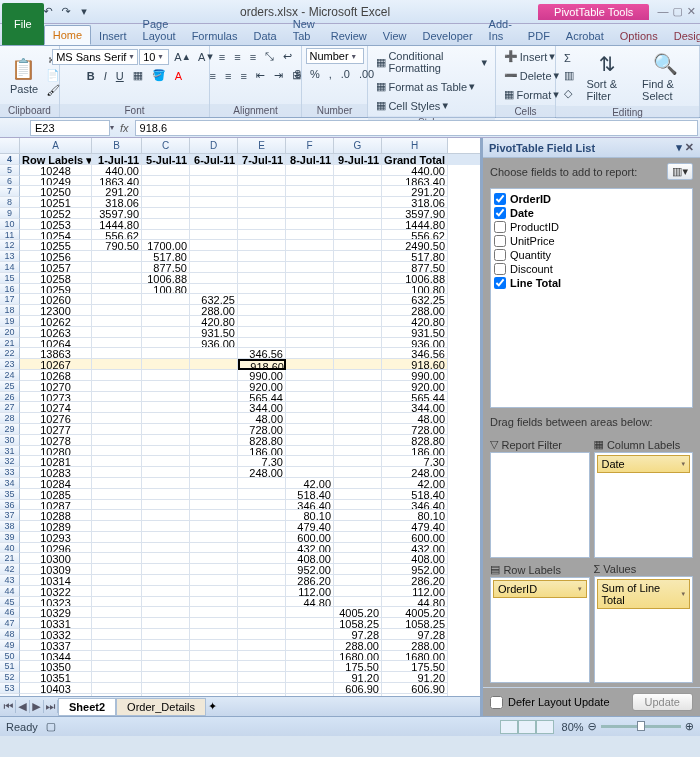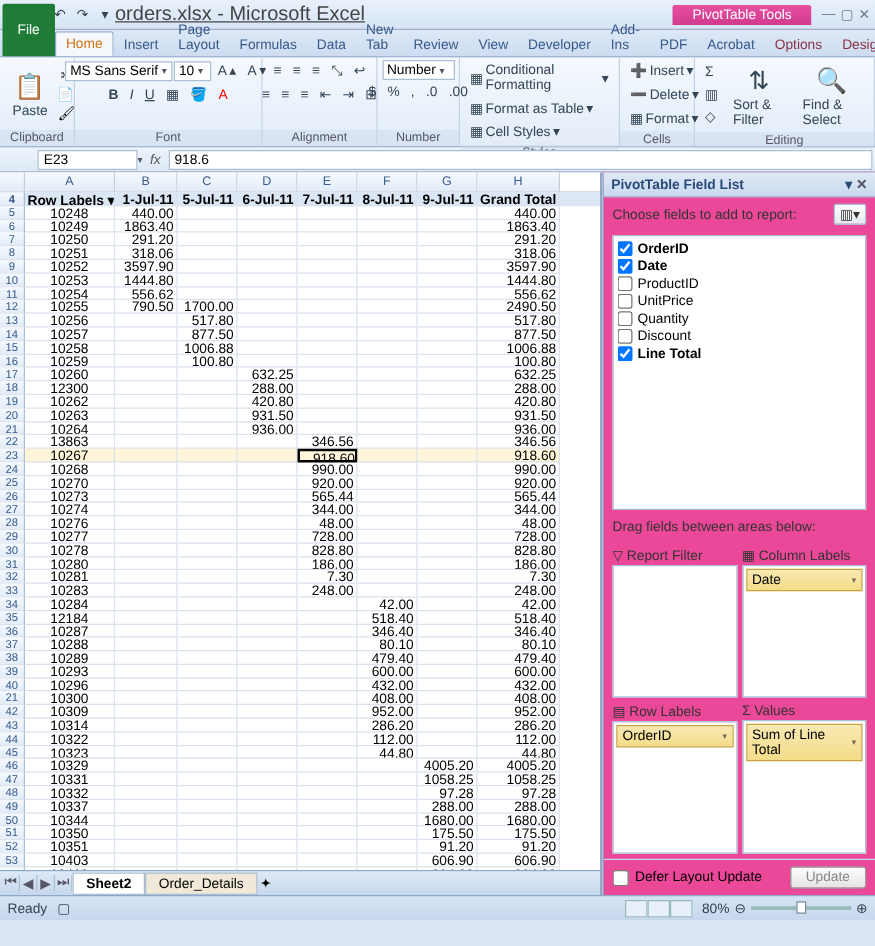--- a/index.html
+++ b/index.html
@@ -1,20 +1,20 @@
 <!DOCTYPE html>
 <html><head>
 <meta charset="utf-8">
 <style>
   *{box-sizing:border-box;margin:0;padding:0;font-family:'Segoe UI',Tahoma,sans-serif;font-size:11px;}
   body{width:700px;height:757px;background:#d9e5f1;overflow:hidden;position:relative;}
   .titlebar{height:24px;background:linear-gradient(#e8f1fb,#d5e4f5);display:flex;align-items:center;padding:0 4px;border-bottom:1px solid #aac;}
   .titlebar .qat{display:flex;gap:2px;align-items:center;}
   .titlebar .qat span{width:16px;height:16px;display:inline-flex;align-items:center;justify-content:center;color:#345;}
-  .titlebar .title{flex:1;color:#444;font-size:16px;text-decoration:underline;}
+  .titlebar .title{flex:1;text-align:center;color:#444;font-size:12px;}
   .titlebar .pttools{background:linear-gradient(#e84fa0,#d03b90);color:#fff;padding:2px 16px;border-radius:2px 2px 0 0;margin-right:8px;text-align:right;}
   .titlebar .wbtns{display:flex;gap:4px;color:#778;}
   .tabs{height:22px;background:linear-gradient(#dde9f7,#cddcf0);display:flex;align-items:flex-end;border-bottom:1px solid #8fa8c8;}
   .tabs .file{background:#1e7c37;color:#fff;padding:15px 12px;margin-left:2px;border-radius:2px 2px 0 0;}
   .tabs .tab{padding:3px 8px;color:#365a8a;cursor:pointer;}
   .tabs .tab.active{background:#f5f9fe;border:1px solid #8fa8c8;border-bottom:1px solid #f5f9fe;border-radius:2px 2px 0 0;color:#d0720f;}
   .tabs .ctx{color:#834;font-size:11px;}
   .ribbon{height:72px;background:linear-gradient(#f5f9fe,#e2ecf8);border-bottom:1px solid #8fa8c8;display:flex;}
   .rgroup{border-right:1px solid #c3d3e6;display:flex;flex-direction:column;}
   .rgroup .body{flex:1;display:flex;align-items:center;padding:2px 4px;gap:2px;}
@@ -42,21 +42,21 @@
   .cell.l{text-align:center;}
   .colA{width:72px;}.colB{width:50px;}.colC{width:48px;}.colD{width:48px;}.colE{width:48px;}.colF{width:48px;}.colG{width:48px;}.colH{width:66px;}
   .row.sel .cell{background:#fff6da;}
   .pvhdr{background:#dbe7f5;font-weight:bold;}
   .selcell{border:2px solid #000;padding:0;}
   .sheettabs{height:20px;background:linear-gradient(#dde9f7,#c7d7ec);display:flex;align-items:center;border-top:1px solid #8fa8c8;padding-left:2px;font-size:10px;}
   .sheettabs .nav{display:flex;gap:0;}
   .sheettabs .nav span{width:14px;text-align:center;color:#556;border-right:1px solid #aabed6;}
   .sheettabs .st{padding:2px 10px;background:#f0e8d8;border:1px solid #aabed6;margin-left:0;}
   .sheettabs .st.active{background:#fff;font-weight:bold;}
-  .pane{flex:1;background:#ec4899;border-left:1px solid #8fa8c8;display:flex;flex-direction:column;}
+  .pane{flex:1;background:#a3a3a3;border-left:1px solid #8fa8c8;display:flex;flex-direction:column;}
   .pane .pt{background:linear-gradient(#dfe9f6,#c9d9ee);padding:3px 6px;font-weight:bold;color:#2a4a78;display:flex;justify-content:space-between;align-items:center;border-bottom:1px solid #aabed6;}
   .pane .pt .x{color:#556;}
   .pane .sec{padding:5px 7px;font-size:11px;color:#333;}
   .fieldlist{background:#fff;border:1px solid #aabed6;padding:3px;margin:3px 7px;height:220px;}
   .fieldlist label{display:flex;align-items:center;gap:4px;padding:1px 0;}
   .fieldlist input{width:12px;height:12px;}
   .fieldlist .on{font-weight:bold;}
   .areas{display:grid;grid-template-columns:1fr 1fr;gap:4px;padding:4px 7px;flex:1;}
   .area{display:flex;flex-direction:column;}
   .area .ah{font-size:10px;color:#333;display:flex;align-items:center;gap:3px;padding:1px 0;}
@@ -590,21 +590,21 @@
           <div class="cell colB"></div>
           <div class="cell colC"></div>
           <div class="cell colD"></div>
           <div class="cell colE"></div>
           <div class="cell colF">42.00</div>
           <div class="cell colG"></div>
           <div class="cell colH">42.00</div>
         </div>
         <div class="row">
           <div class="rownum">35</div>
-          <div class="cell colA l">12184</div>
+          <div class="cell colA l">10285</div>
           <div class="cell colB"></div>
           <div class="cell colC"></div>
           <div class="cell colD"></div>
           <div class="cell colE"></div>
           <div class="cell colF">518.40</div>
           <div class="cell colG"></div>
           <div class="cell colH">518.40</div>
         </div>
         <div class="row">
           <div class="rownum">36</div>

